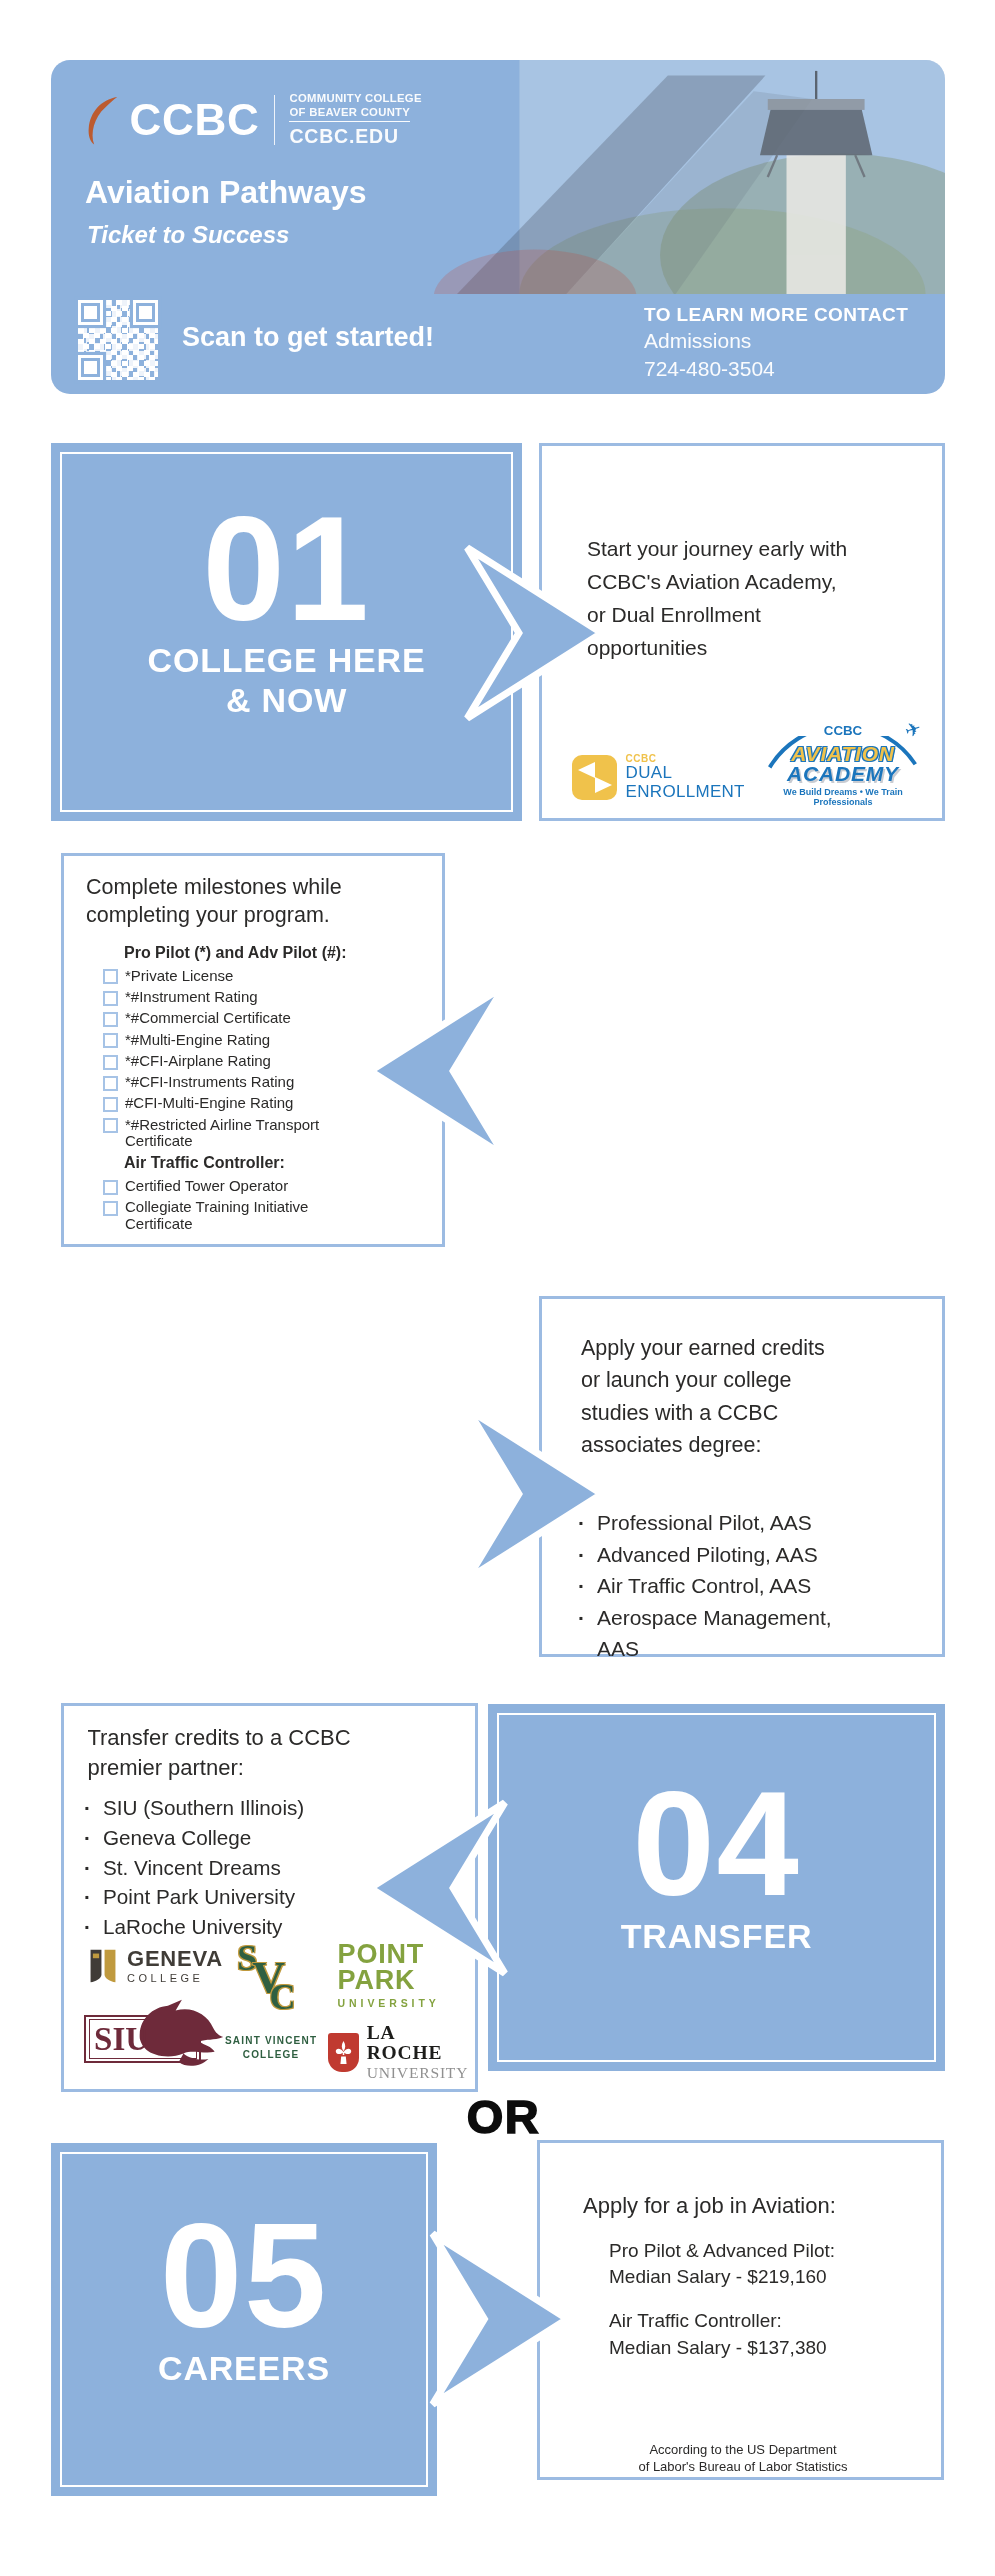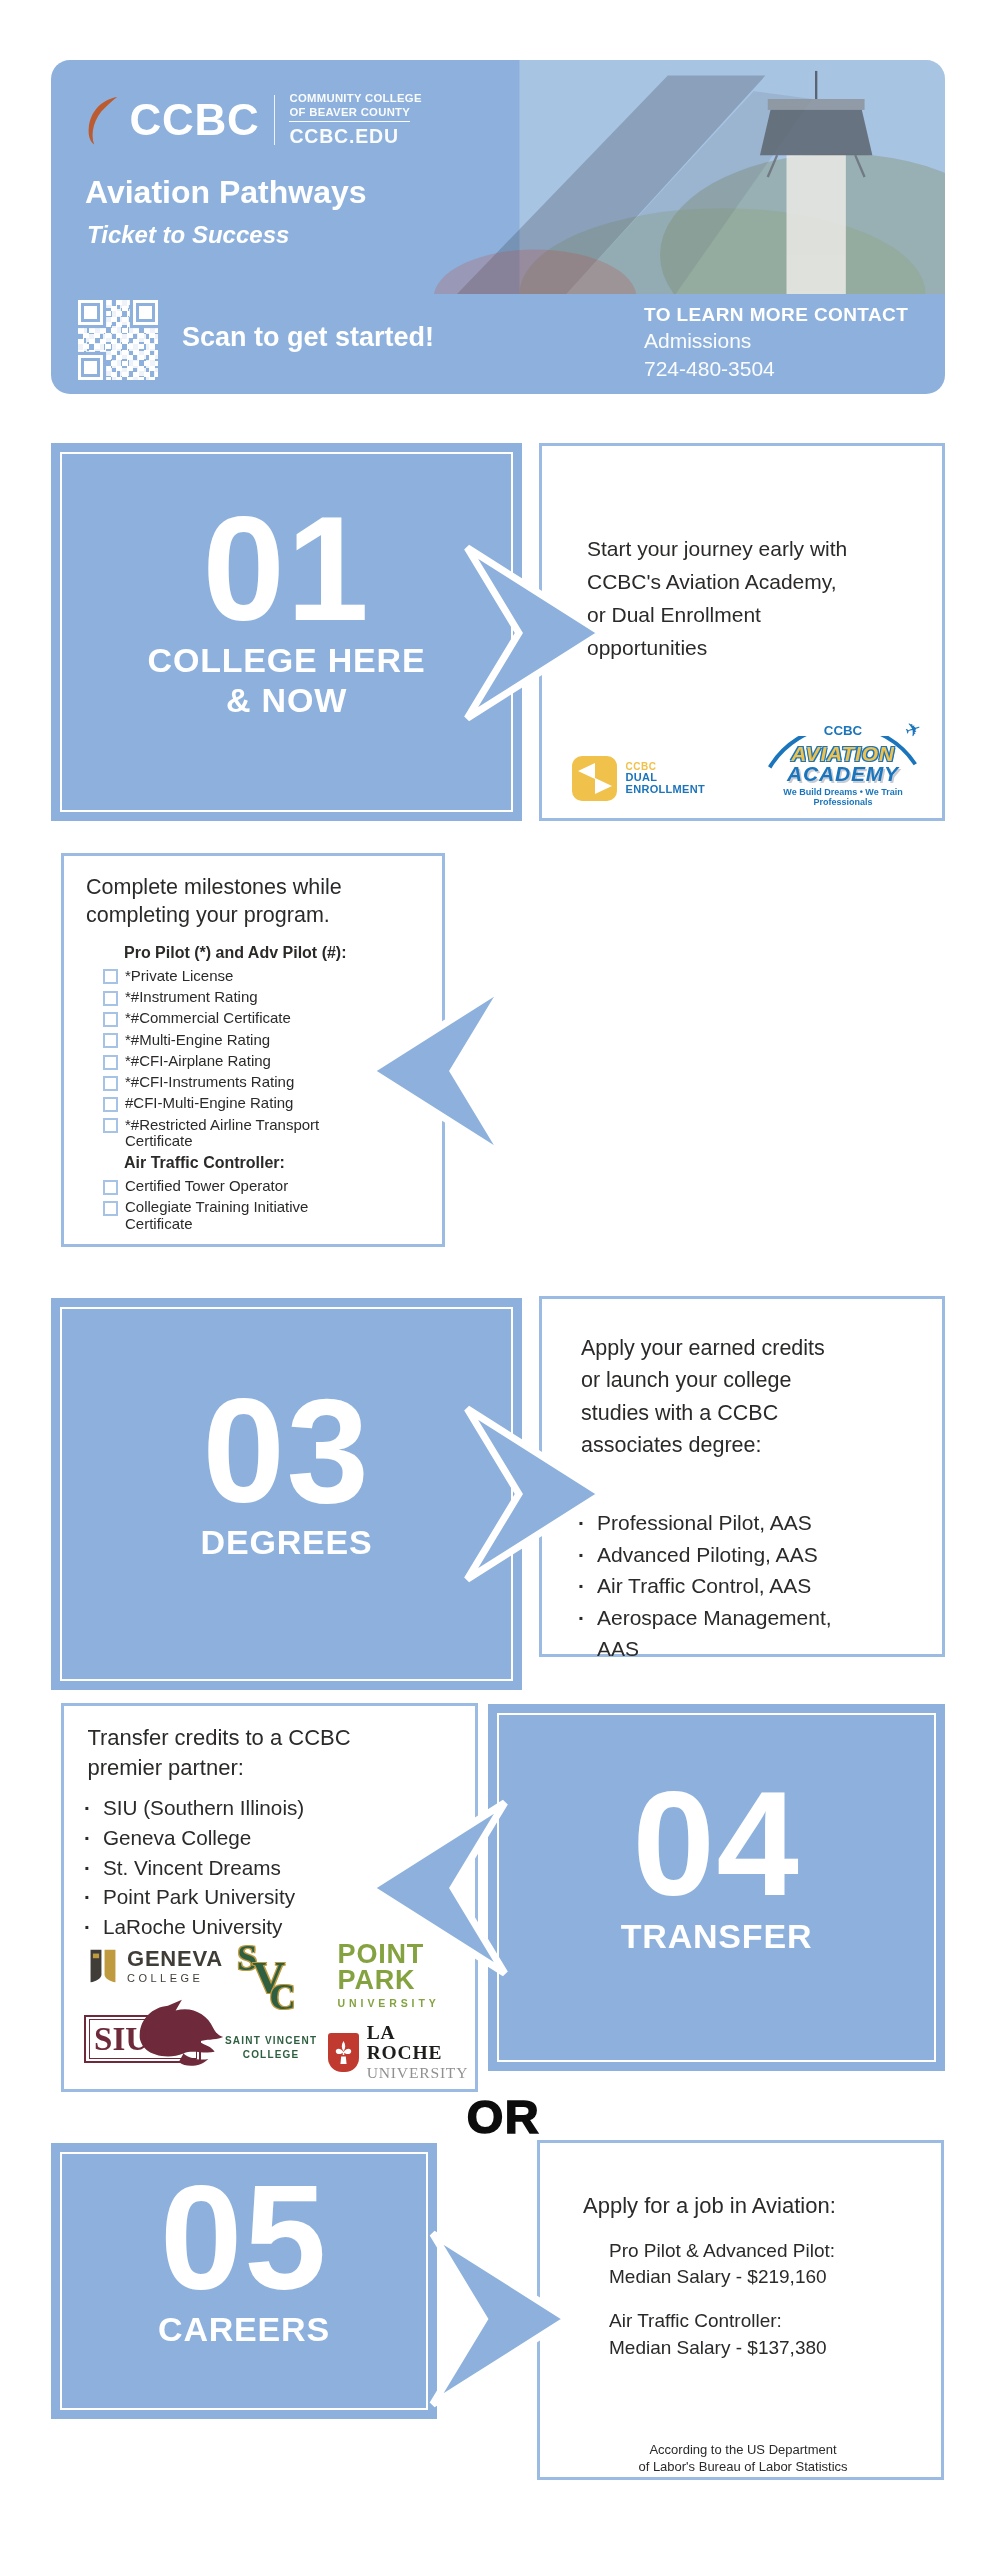--- a/index.html
+++ b/index.html
@@ -48,21 +48,21 @@
   
   .s1-text{position:absolute;left:45px;top:87px;width:265px;font-size:21px;line-height:1.57;}
   .s1-logos{position:absolute;left:30px;right:19px;bottom:17px;display:flex;justify-content:space-between;align-items:flex-end;}
   .de{display:flex;gap:8.6px;align-items:center;}
   .de-icon{position:relative;width:45px;height:45px;background:var(--gold);border-radius:10px;flex:0 0 auto;}
   .de-icon .t1{position:absolute;left:5.5px;top:7px;width:0;height:0;
                border-right:17px solid #fff;border-top:8.6px solid transparent;border-bottom:8.6px solid transparent;}
   .de-icon .t2{position:absolute;right:5.5px;bottom:7px;width:0;height:0;
                border-left:17px solid #fff;border-top:8.6px solid transparent;border-bottom:8.6px solid transparent;}
   .de-ccbc{color:var(--gold);font-weight:bold;font-size:10px;letter-spacing:0.5px;}
-  .de-l1,.de-l2{color:var(--logo-blue);font-weight:bold;font-size:11px;line-height:1.08;letter-spacing:0.3px;}
+  .de-l1,.de-l2{color:var(--logo-blue);font-weight:normal;font-size:17px;line-height:1.08;letter-spacing:0.3px;}
   .aa{position:relative;width:160px;height:78px;text-align:center;}
   .aa-arc{position:absolute;left:1.6px;top:12.5px;width:155px;height:33px;}
   .aa-ccbc{position:absolute;left:0;right:0;top:0;color:var(--logo-blue);font-weight:bold;font-size:13.3px;}
   .aa-plane{position:absolute;right:1.6px;top:-4.7px;color:var(--logo-blue);font-size:19px;transform:rotate(-18deg);}
   .aa-l1{position:absolute;left:0;right:0;top:19px;color:var(--gold);font-size:21px;font-weight:bold;font-style:italic;letter-spacing:0.8px;
          text-shadow:-1.2px -1.2px 0 var(--logo-blue),1.2px -1.2px 0 var(--logo-blue),-1.2px 1.2px 0 var(--logo-blue),1.2px 1.2px 0 var(--logo-blue);}
   .aa-l2{position:absolute;left:0;right:0;top:39px;color:var(--logo-blue);font-size:21px;font-weight:bold;font-style:italic;letter-spacing:0.8px;
          text-shadow:1.6px 1.6px 0 #c9ccd2;}
   .aa-tag{position:absolute;left:0;right:0;top:64px;color:var(--logo-blue);font-size:9px;font-weight:bold;}
 
@@ -247,24 +247,20 @@
       <div class="mi">
           <span class="cb"></span>
           <span style="max-width:250px;display:inline-block;">Collegiate Training Initiative Certificate</span>
         </div>
     </div>
   </div>
   <svg class="arrow" style="left:367px;top:981px;" width="141" height="180" viewBox="0 0 180 230">
     <polygon points="176,6 4,115 176,224 110,115" fill="var(--blue)" stroke="#fff" stroke-width="9"></polygon>
   </svg>
 
-  <div class="bluebox" style="left:51px;top:1298px;width:471px;height:392px;">
-    <div class="num">03</div>
-    <div class="steptitle">DEGREES</div>
-  </div>
   <svg class="arrow" style="left:464px;top:1404px;" width="141" height="180" viewBox="0 0 180 230">
     <polygon points="4,6 176,115 4,224 70,115" fill="var(--blue)" stroke="#fff" stroke-width="9"></polygon>
   </svg>
   <div class="whitebox" style="left:539px;top:1296px;width:406px;height:361px;">
     <div class="s3-text">Apply your earned credits or launch your college studies with a CCBC associates degree:</div>
     <div class="s3-bullets">
       <div class="bl">Professional Pilot, AAS</div>
       <div class="bl">Advanced Piloting, AAS</div>
       <div class="bl">Air Traffic Control, AAS</div>
       <div class="bl">Aerospace Management, AAS</div>
@@ -328,21 +324,21 @@
   <svg class="arrow" style="left:367px;top:1798px;" width="141" height="180" viewBox="0 0 180 230">
     <polygon points="176,6 4,115 176,224 110,115" fill="var(--blue)" stroke="#fff" stroke-width="9"></polygon>
   </svg>
   <div class="bluebox" style="left:488px;top:1704px;width:457px;height:367px;">
     <div class="num">04</div>
     <div class="steptitle">TRANSFER</div>
   </div>
 
   <div class="or">OR</div>
 
-  <div class="bluebox" style="left:51px;top:2143px;width:386px;height:276px;text-align:center;">
+  <div class="bluebox" style="left:51px;top:2143px;width:386px;height:353px;text-align:center;">
     <div class="num">05</div>
     <div class="steptitle">CAREERS</div>
   </div>
   <svg class="arrow" style="left:422px;top:2229px;" width="156" height="180" viewBox="0 0 180 230">
     <polygon points="4,6 176,115 4,224 70,115" fill="var(--blue)" stroke="#fff" stroke-width="9"></polygon>
   </svg>
   <div class="whitebox" style="left:537px;top:2140px;width:407px;height:340px;">
     <div class="s5-head">Apply for a job in Aviation:</div>
     <div class="s5-jobs">
       <div class="job">

